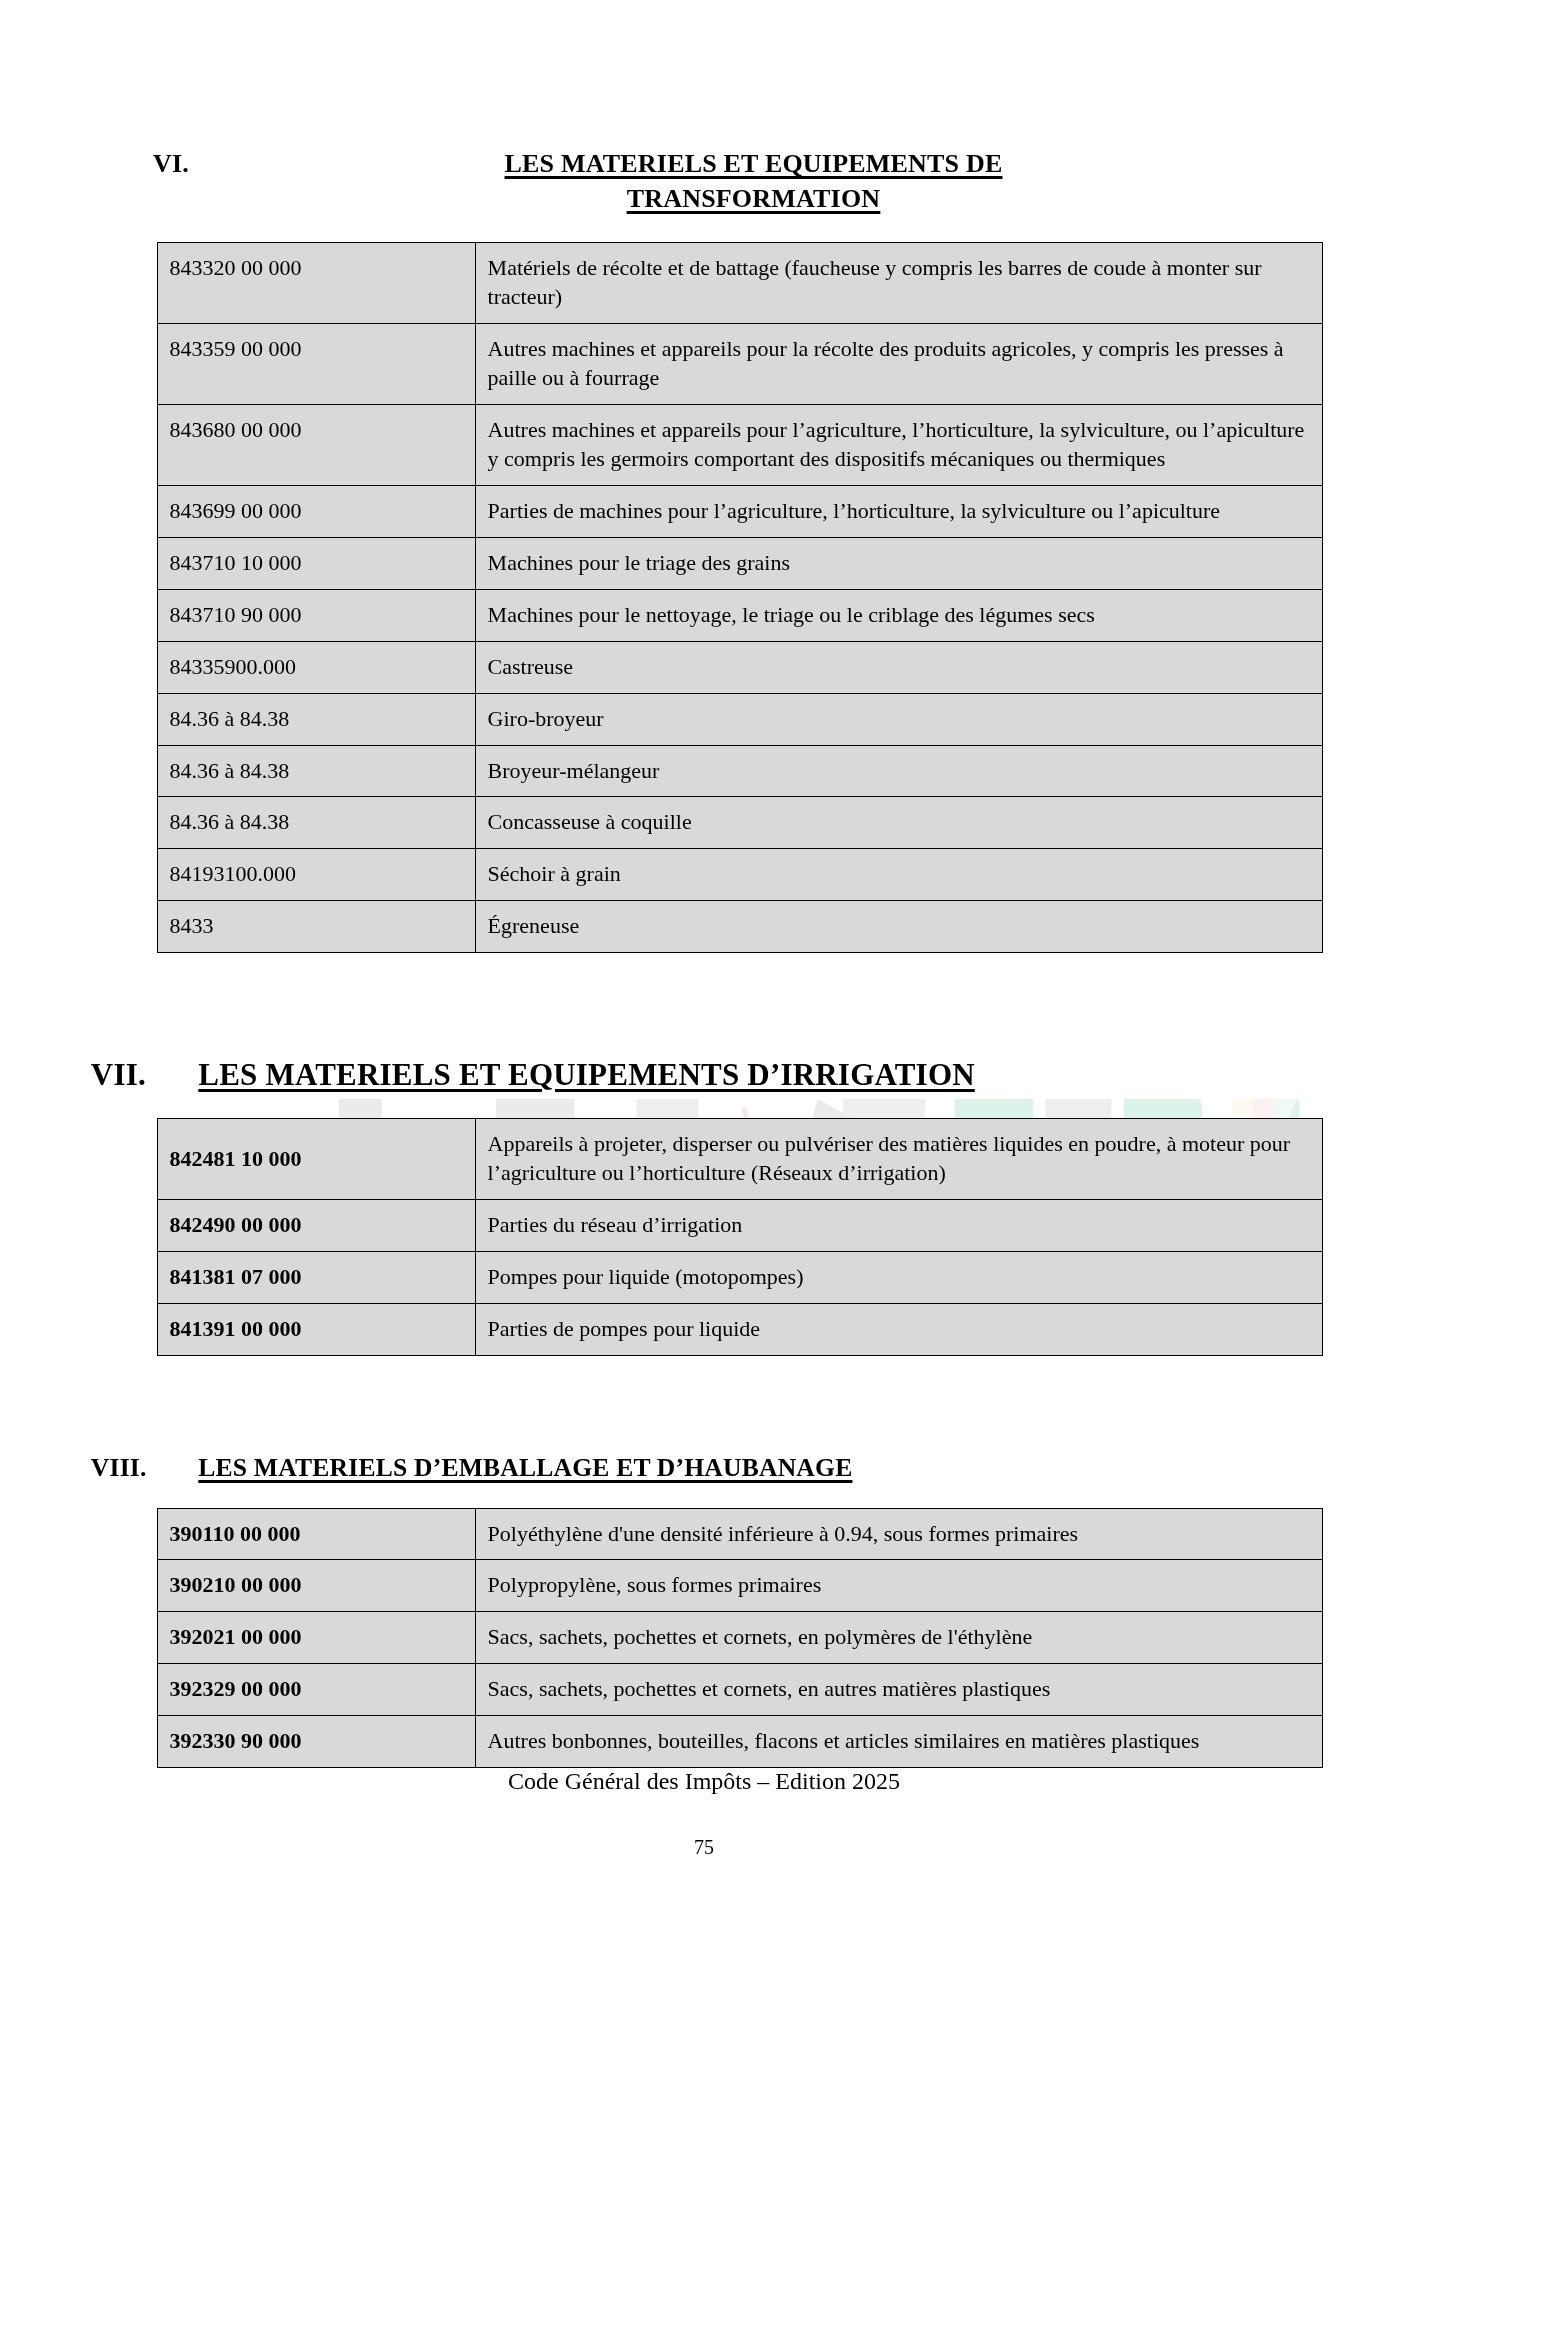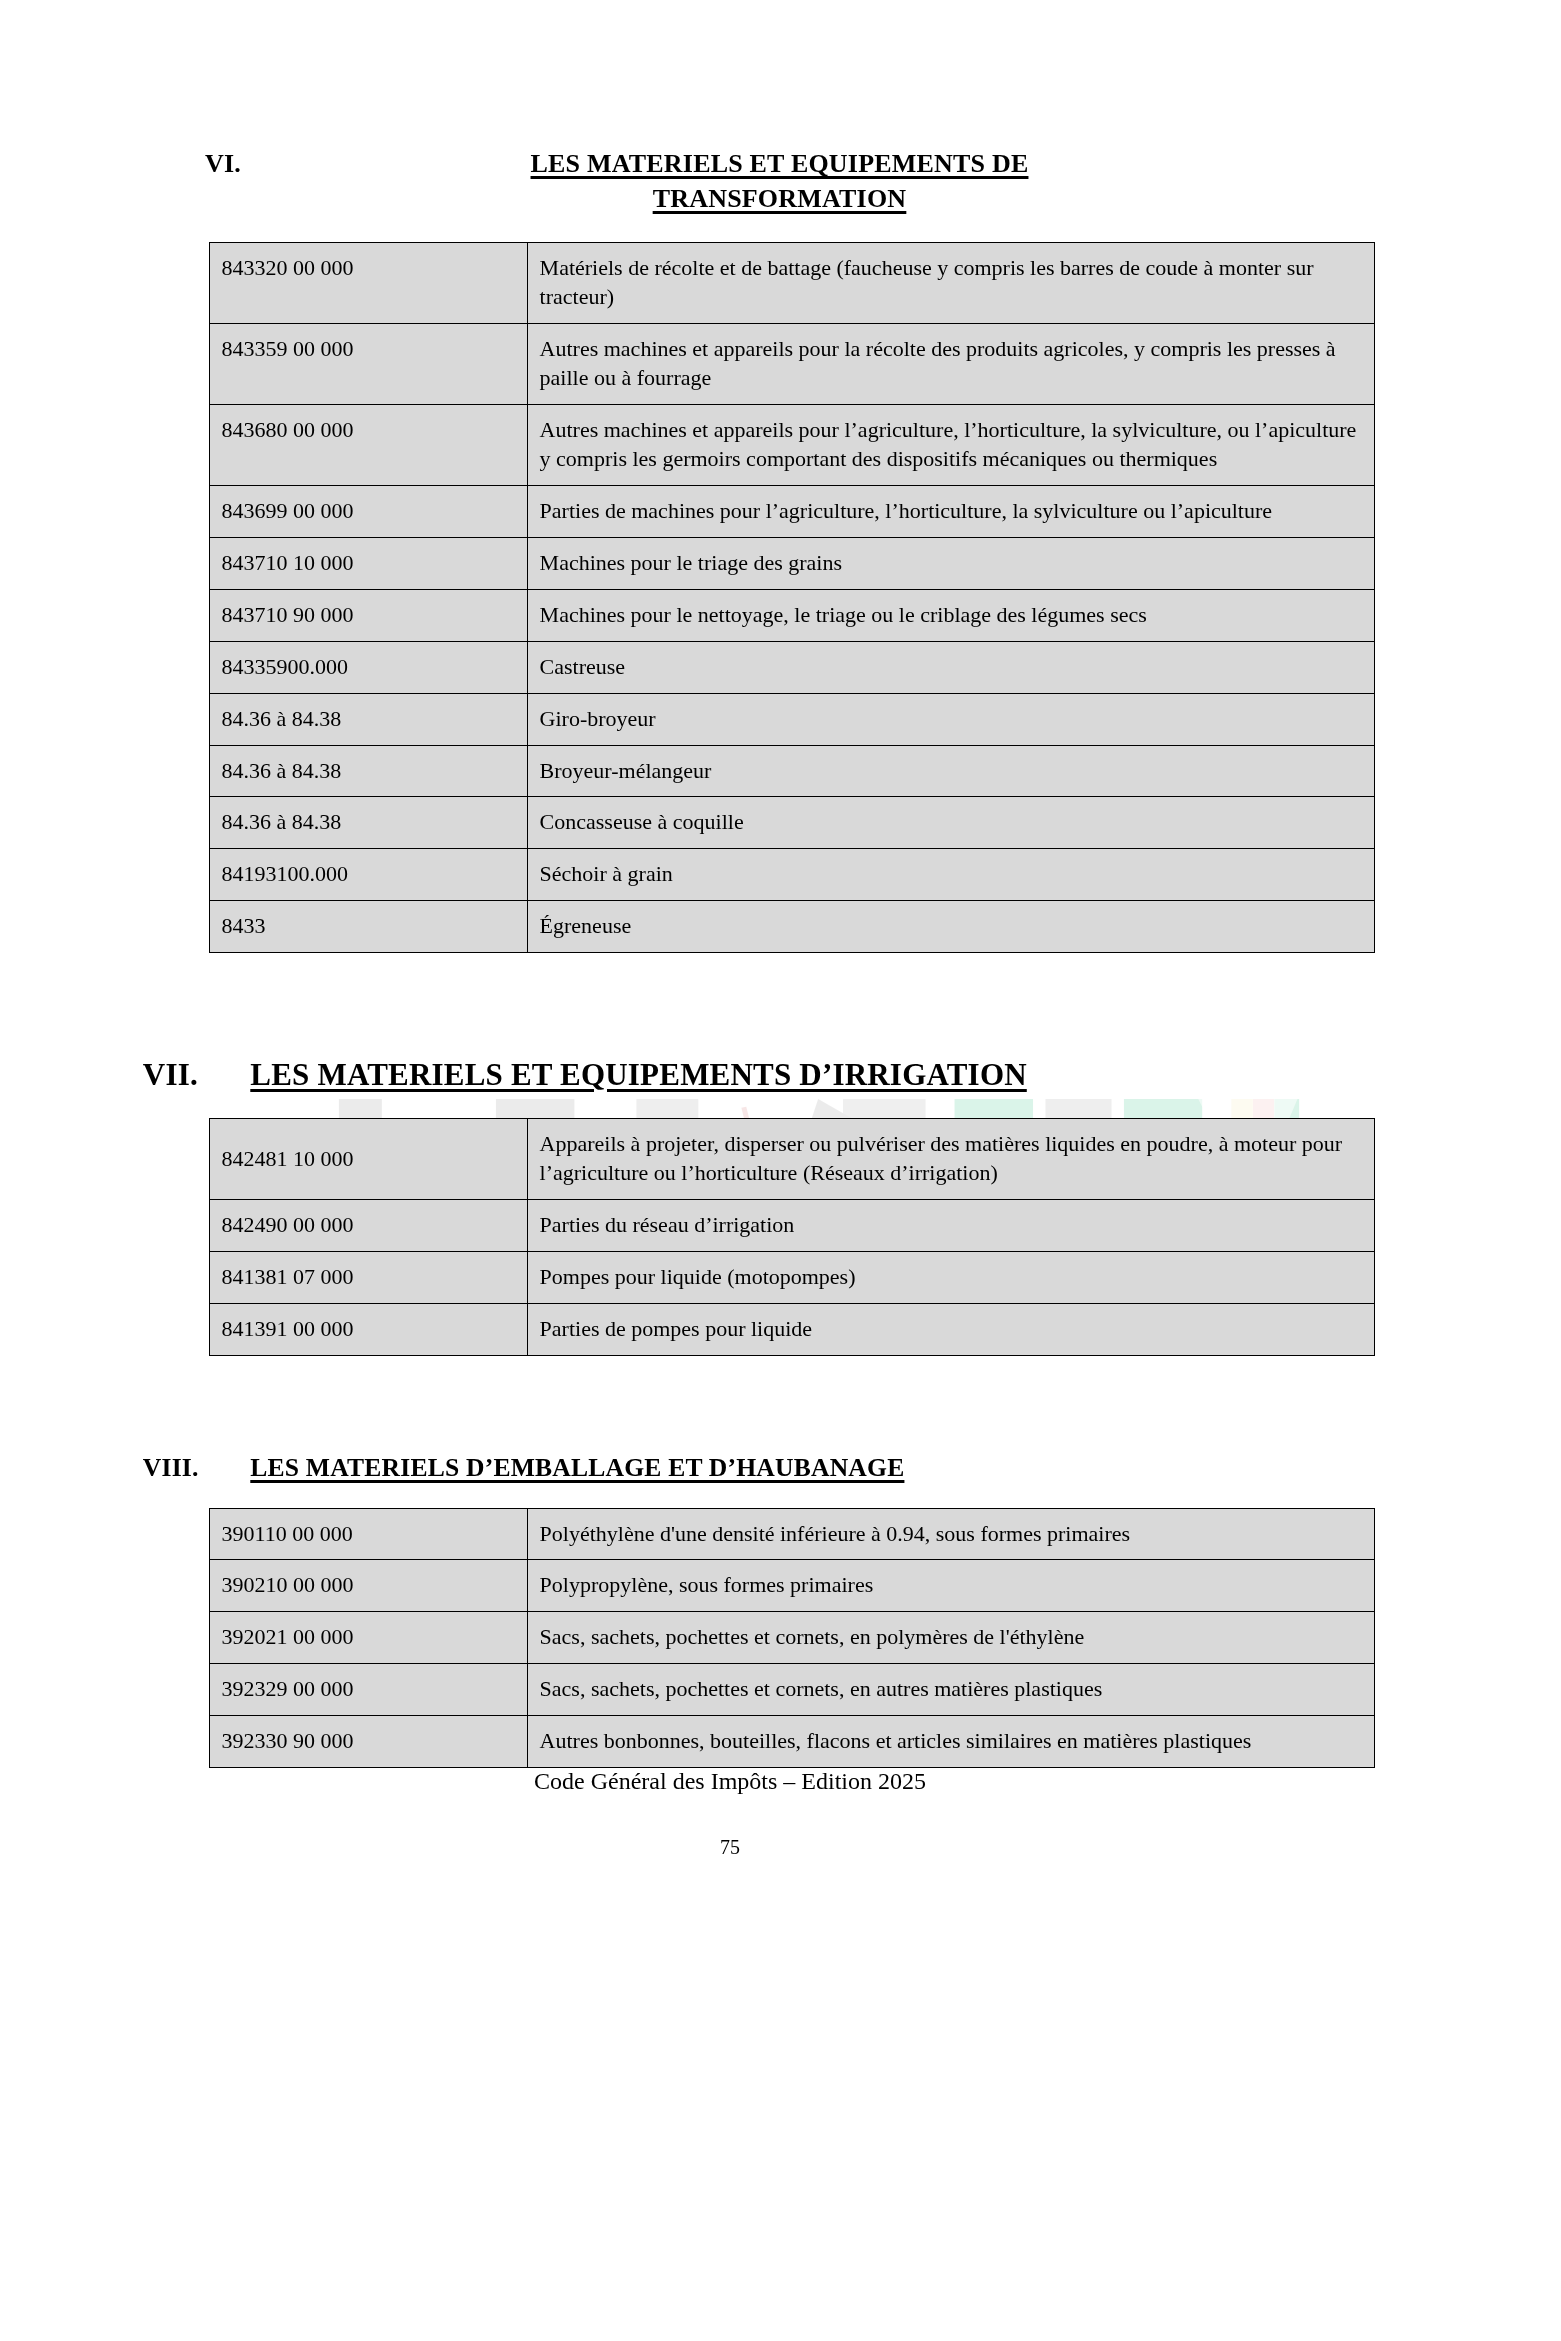--- a/index.html
+++ b/index.html
@@ -26,21 +26,21 @@
     height: 153px;
     z-index: 0;
     pointer-events: none;
   }
 
   #page {
     position: relative;
     z-index: 2;
     width: 1495px;
     min-height: 2342px;
-    padding: 149px 153px 0 118px;
+    padding: 149px 153px 0 66px;
   }
 
   
   .section-head {
     display: flex;
     align-items: flex-start;
     font-weight: bold;
     font-size: 26px;
     letter-spacing: 0.2px;
   }
@@ -88,21 +88,21 @@
     padding: 10px 11.6px 11.6px 11.6px;
     vertical-align: top;
   }
   table.codes td.code {
     width: 318px;
     white-space: nowrap;
   }
   table.codes td.desc { width: 847px; }
 
   
-  table.codes.mid td.code { vertical-align: middle; }
+  table.codes.mid td.code { vertical-align: middle; font-weight: bold; }
 
   .spacer-vi-vii   { height: 104px; }
   .spacer-vii-viii { height: 97px; }
 
   
   .footer {
     text-align: center;
     font-size: 24px;
   }
   .page-no {

